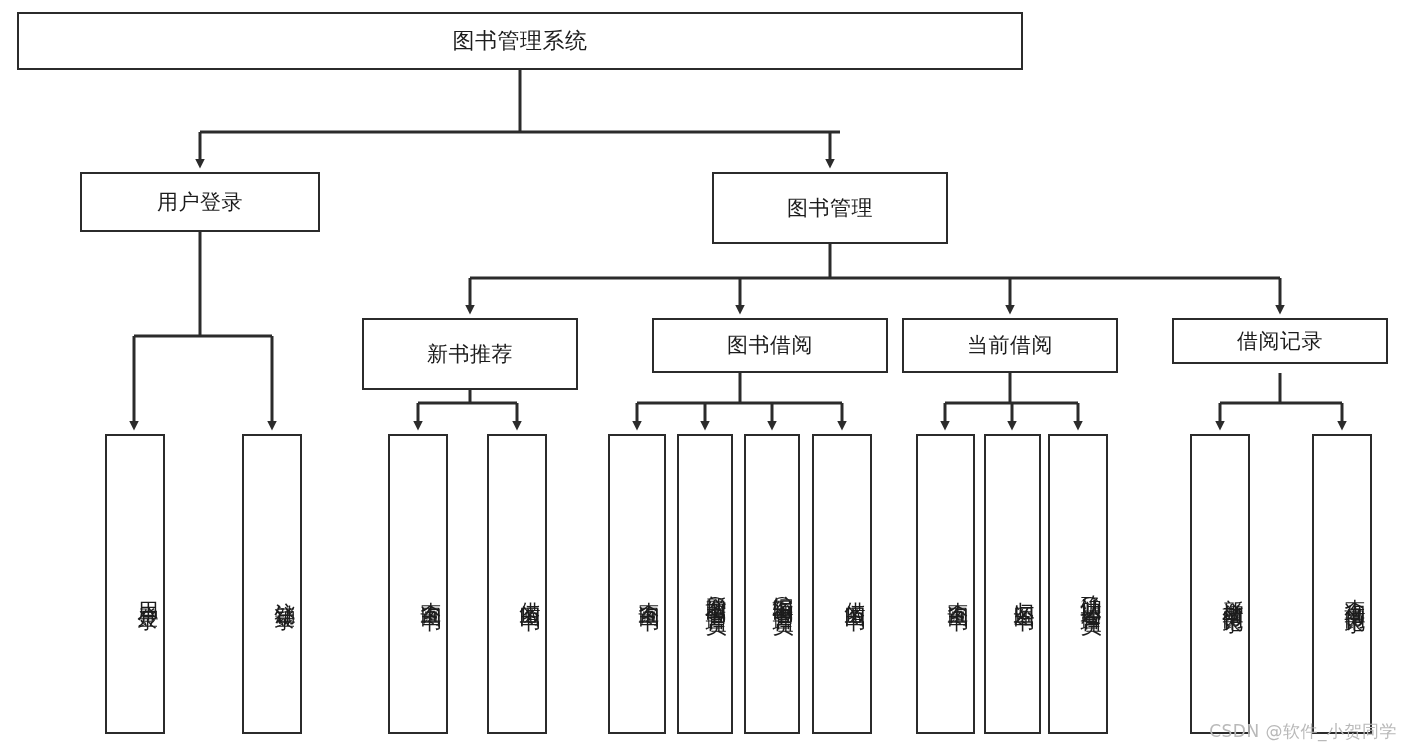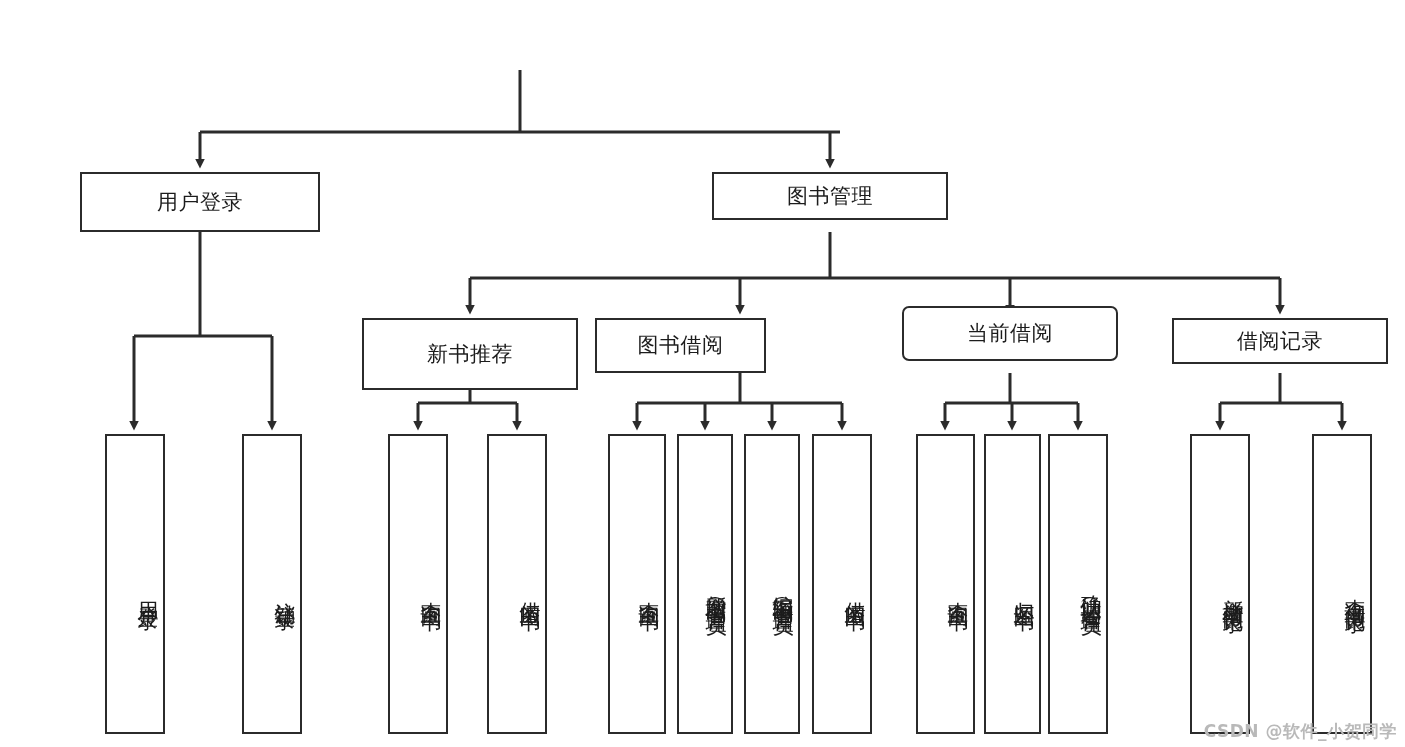--- a/index.html
+++ b/index.html
@@ -54,21 +54,20 @@
   }
   .node.root{ font-size:22px; }
   .watermark{
     position:absolute;
     right:8px;
     bottom:4px;
     font-size:17px;
     color:#b9b9b9;
     white-space:nowrap;
     letter-spacing:0.5px;
-    font-weight:bold;
   }
 </style>
 </head>
 <body>
 
 <div id="canvas">
 
   <svg id="wires" viewBox="0 0 1405 747">
     <defs>
       <marker id="arrow" markerWidth="12" markerHeight="12" refX="1.5" refY="5" orient="auto" markerUnits="userSpaceOnUse">
@@ -112,35 +111,38 @@
       <path d="M1012,403 L1012,422" marker-end="url(#arrow)"></path>
       <path d="M1078,403 L1078,422" marker-end="url(#arrow)"></path>
 
       <path d="M1280,373 L1280,403"></path>
       <path d="M1220,403 L1342,403"></path>
       <path d="M1220,403 L1220,422" marker-end="url(#arrow)"></path>
       <path d="M1342,403 L1342,422" marker-end="url(#arrow)"></path>
     </g>
   </svg>
 
+  <div class="node horiz root" style="left:17px;top:12px;width:1006px;height:58px;">
+    <span>图书管理系统</span>
+  </div>
 
   <div class="node horiz" style="left:80px;top:172px;width:240px;height:60px;">
     <span>用户登录</span>
   </div>
-  <div class="node horiz" style="left:712px;top:172px;width:236px;height:48px;">
+  <div class="node horiz" style="left:712px;top:172px;width:236px;height:72px;">
     <span>图书管理</span>
   </div>
 
   <div class="node horiz" style="left:362px;top:318px;width:216px;height:72px;">
     <span>新书推荐</span>
   </div>
-  <div class="node horiz" style="left:595px;top:318px;width:171px;height:55px;">
+  <div class="node horiz" style="left:652px;top:318px;width:236px;height:55px;">
     <span>图书借阅</span>
   </div>
-  <div class="node horiz" style="left:902px;top:306px;width:216px;height:55px;border-radius:7px;">
+  <div class="node horiz" style="left:902px;top:318px;width:216px;height:55px;">
     <span>当前借阅</span>
   </div>
   <div class="node horiz" style="left:1172px;top:318px;width:216px;height:46px;">
     <span>借阅记录</span>
   </div>
 
   <div class="node vert" style="left:105px;top:434px;width:60px;height:300px;">
     <span class="vtext">用户登录</span>
   </div>
   <div class="node vert" style="left:242px;top:434px;width:60px;height:300px;">

